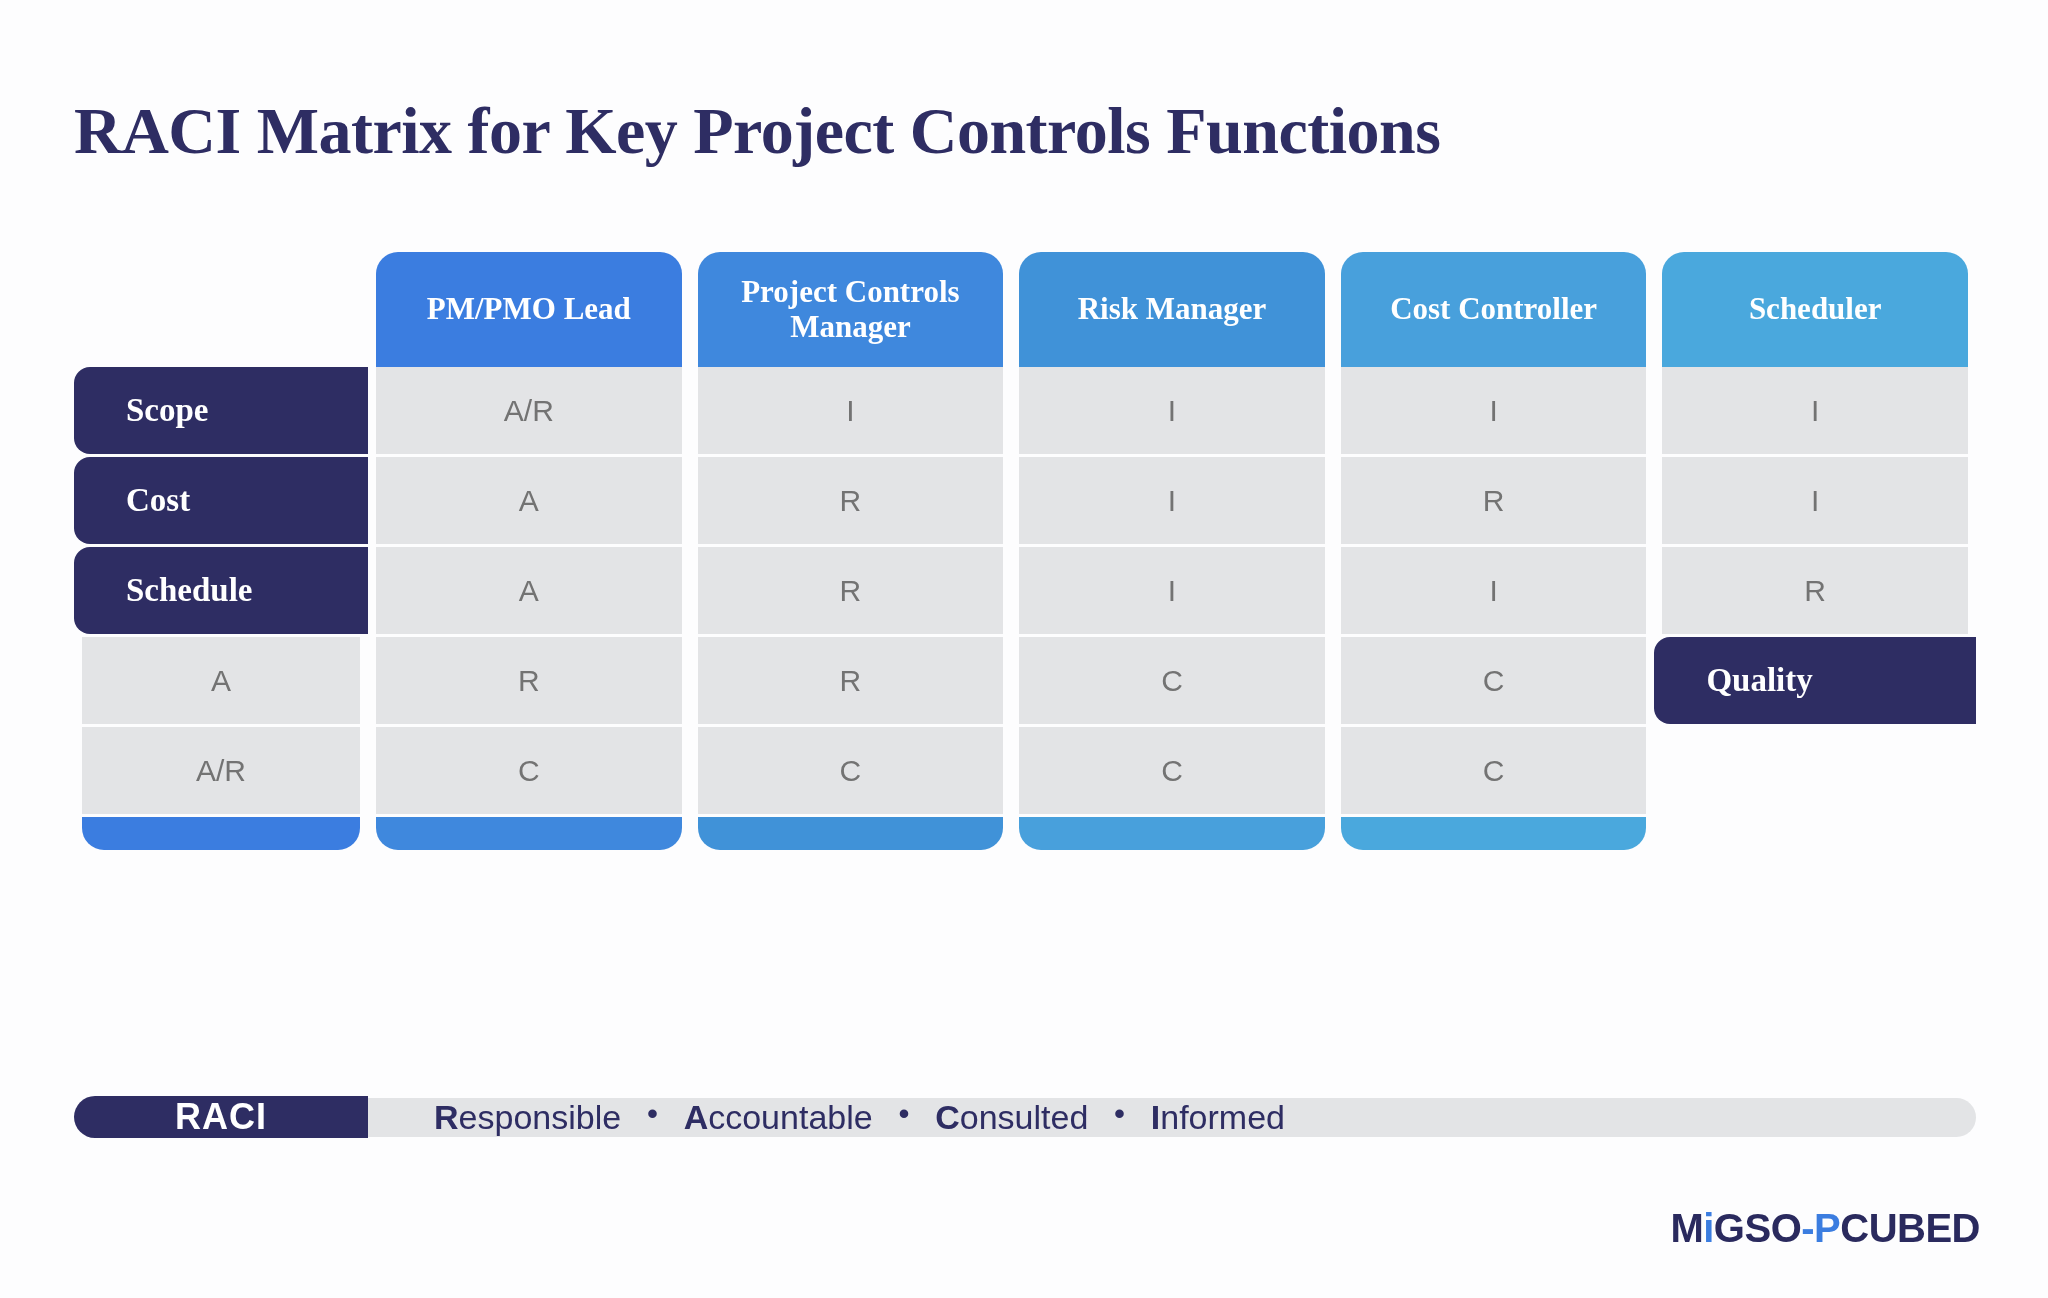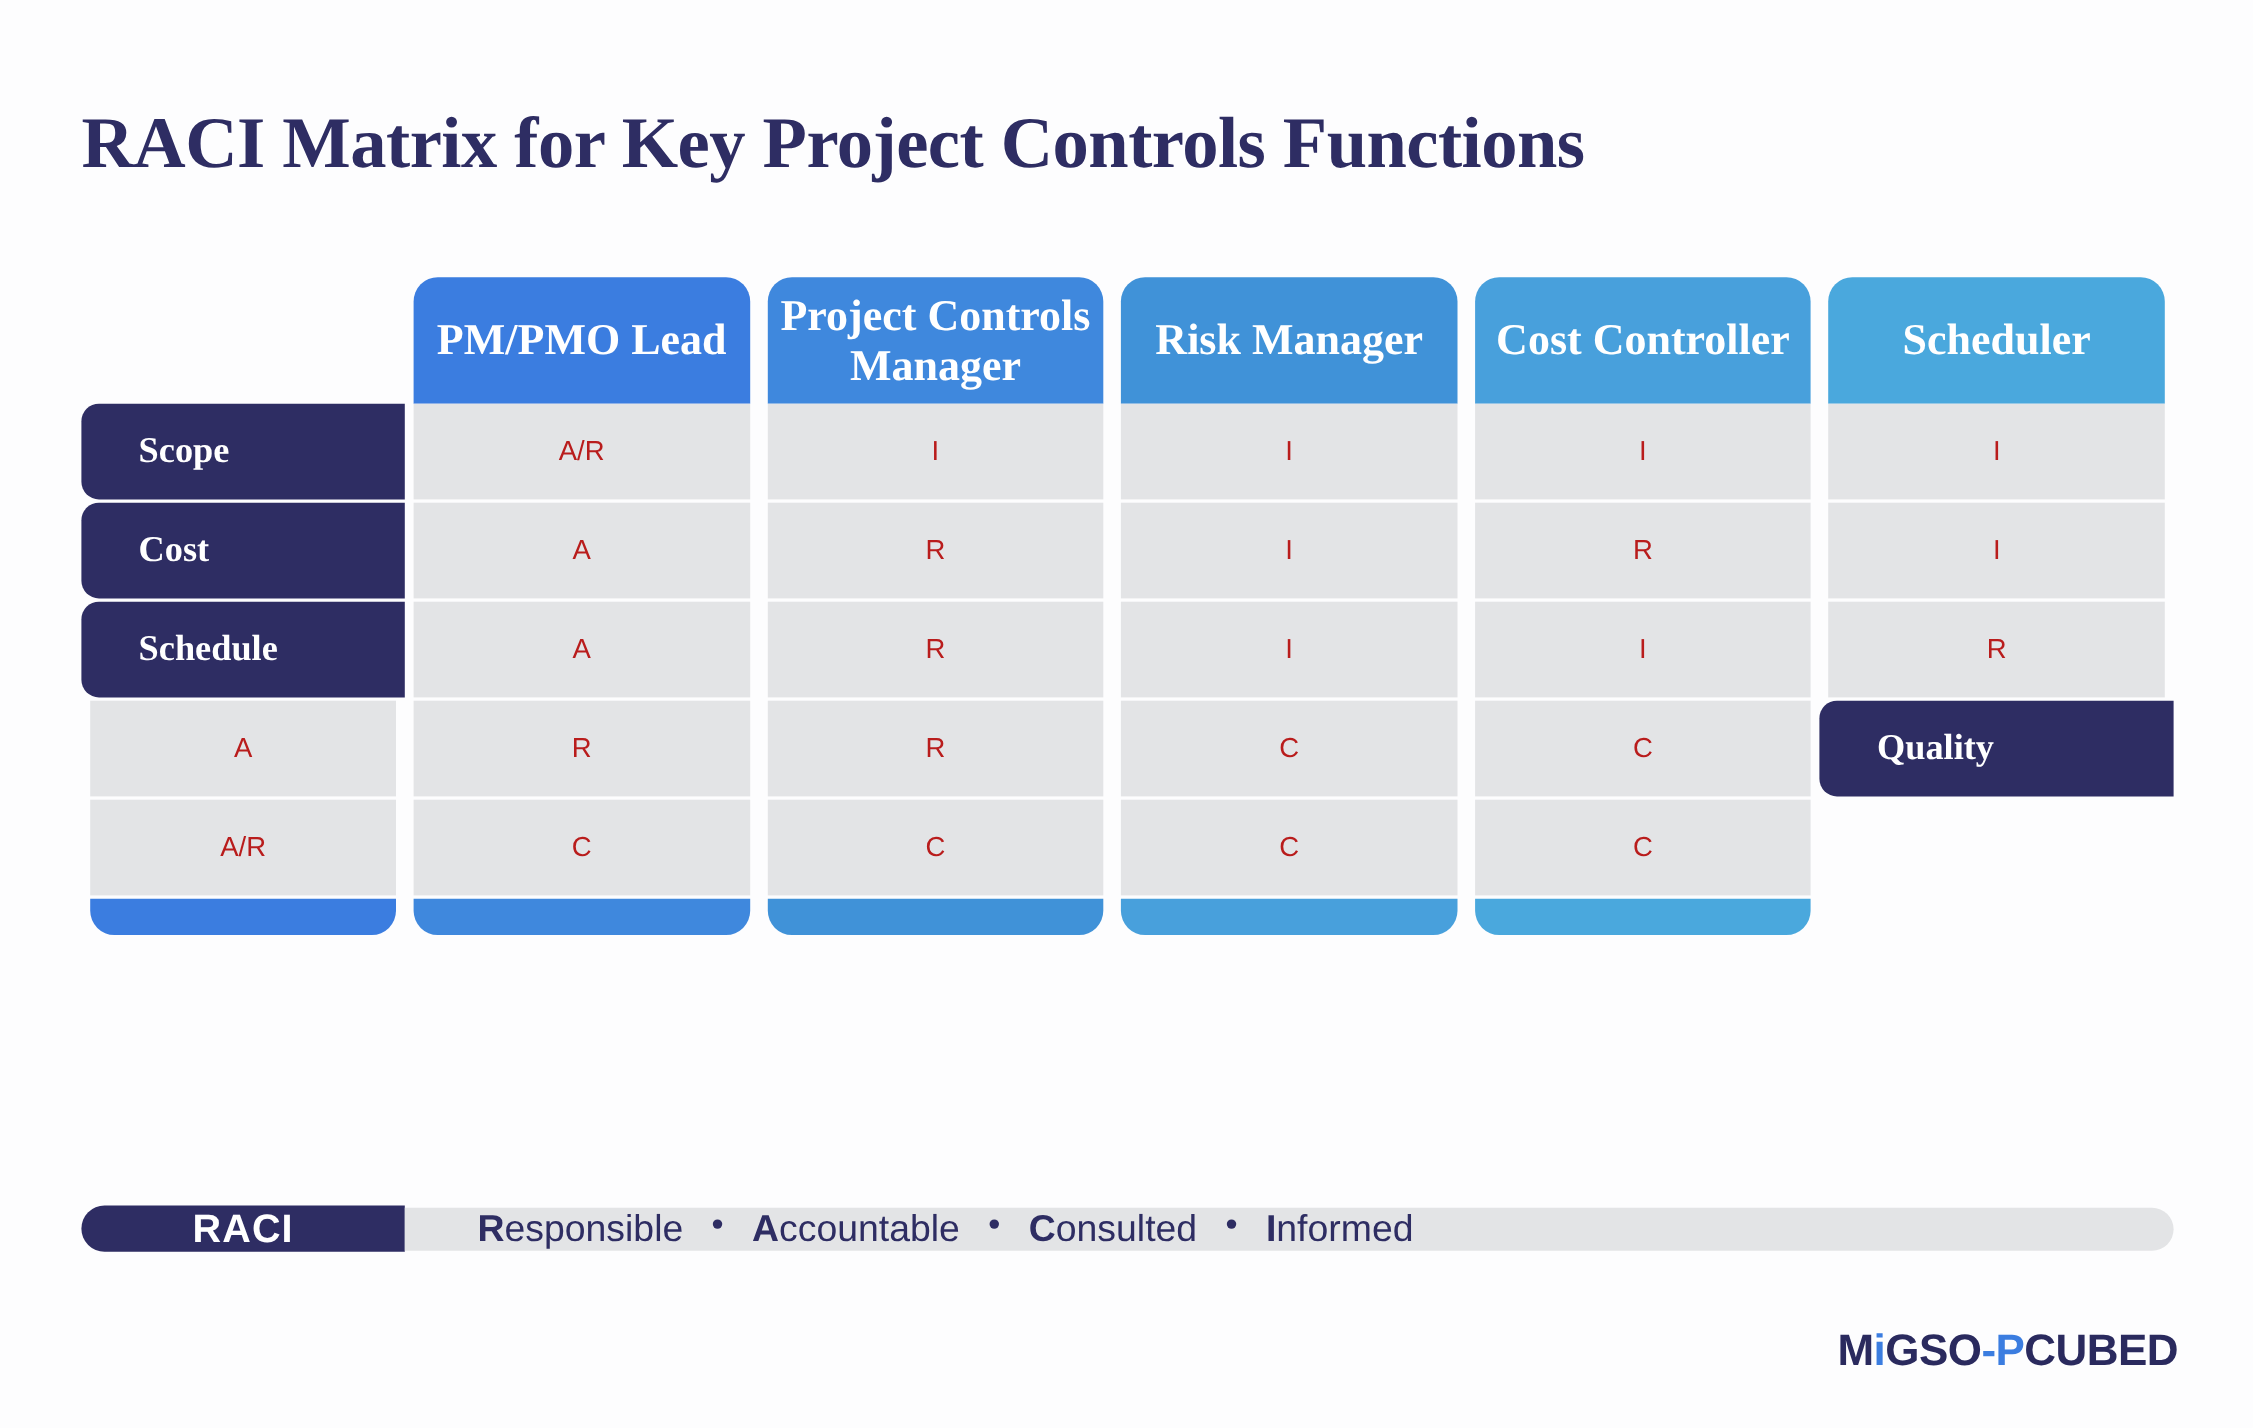--- a/index.html
+++ b/index.html
@@ -61,21 +61,21 @@
     height: 115px;
     margin: 0 8px;
     border-radius: 22px 22px 0 0;
     display: flex;
     align-items: center;
     justify-content: center;
     text-align: center;
     color: #ffffff;
     font-family: "Liberation Serif", "DejaVu Serif", serif;
     font-weight: bold;
-    font-size: 40px;
+    font-size: 31px;
     line-height: 1.12;
     padding: 0 6px;
     box-sizing: border-box;
   }
 
   
   .row-label {
     height: 87px;
     margin-bottom: 3px;
     background: #2e2d63;
@@ -92,23 +92,23 @@
   }
 
   
   .cell {
     height: 87px;
     margin: 0 8px 3px 8px;
     background: #e3e4e6;
     display: flex;
     align-items: center;
     justify-content: center;
-    color: #b91c1c;
-    font-family: "Liberation Sans", sans-serif;
-    font-size: 25px;
+    color: #737373;
+    font-family: "Liberation Sans", sans-serif;
+    font-size: 30px;
     font-weight: 400;
     box-sizing: border-box;
   }
 
   
   .col-foot {
     height: 33px;
     margin: 0 8px;
     border-radius: 0 0 22px 22px;
   }

